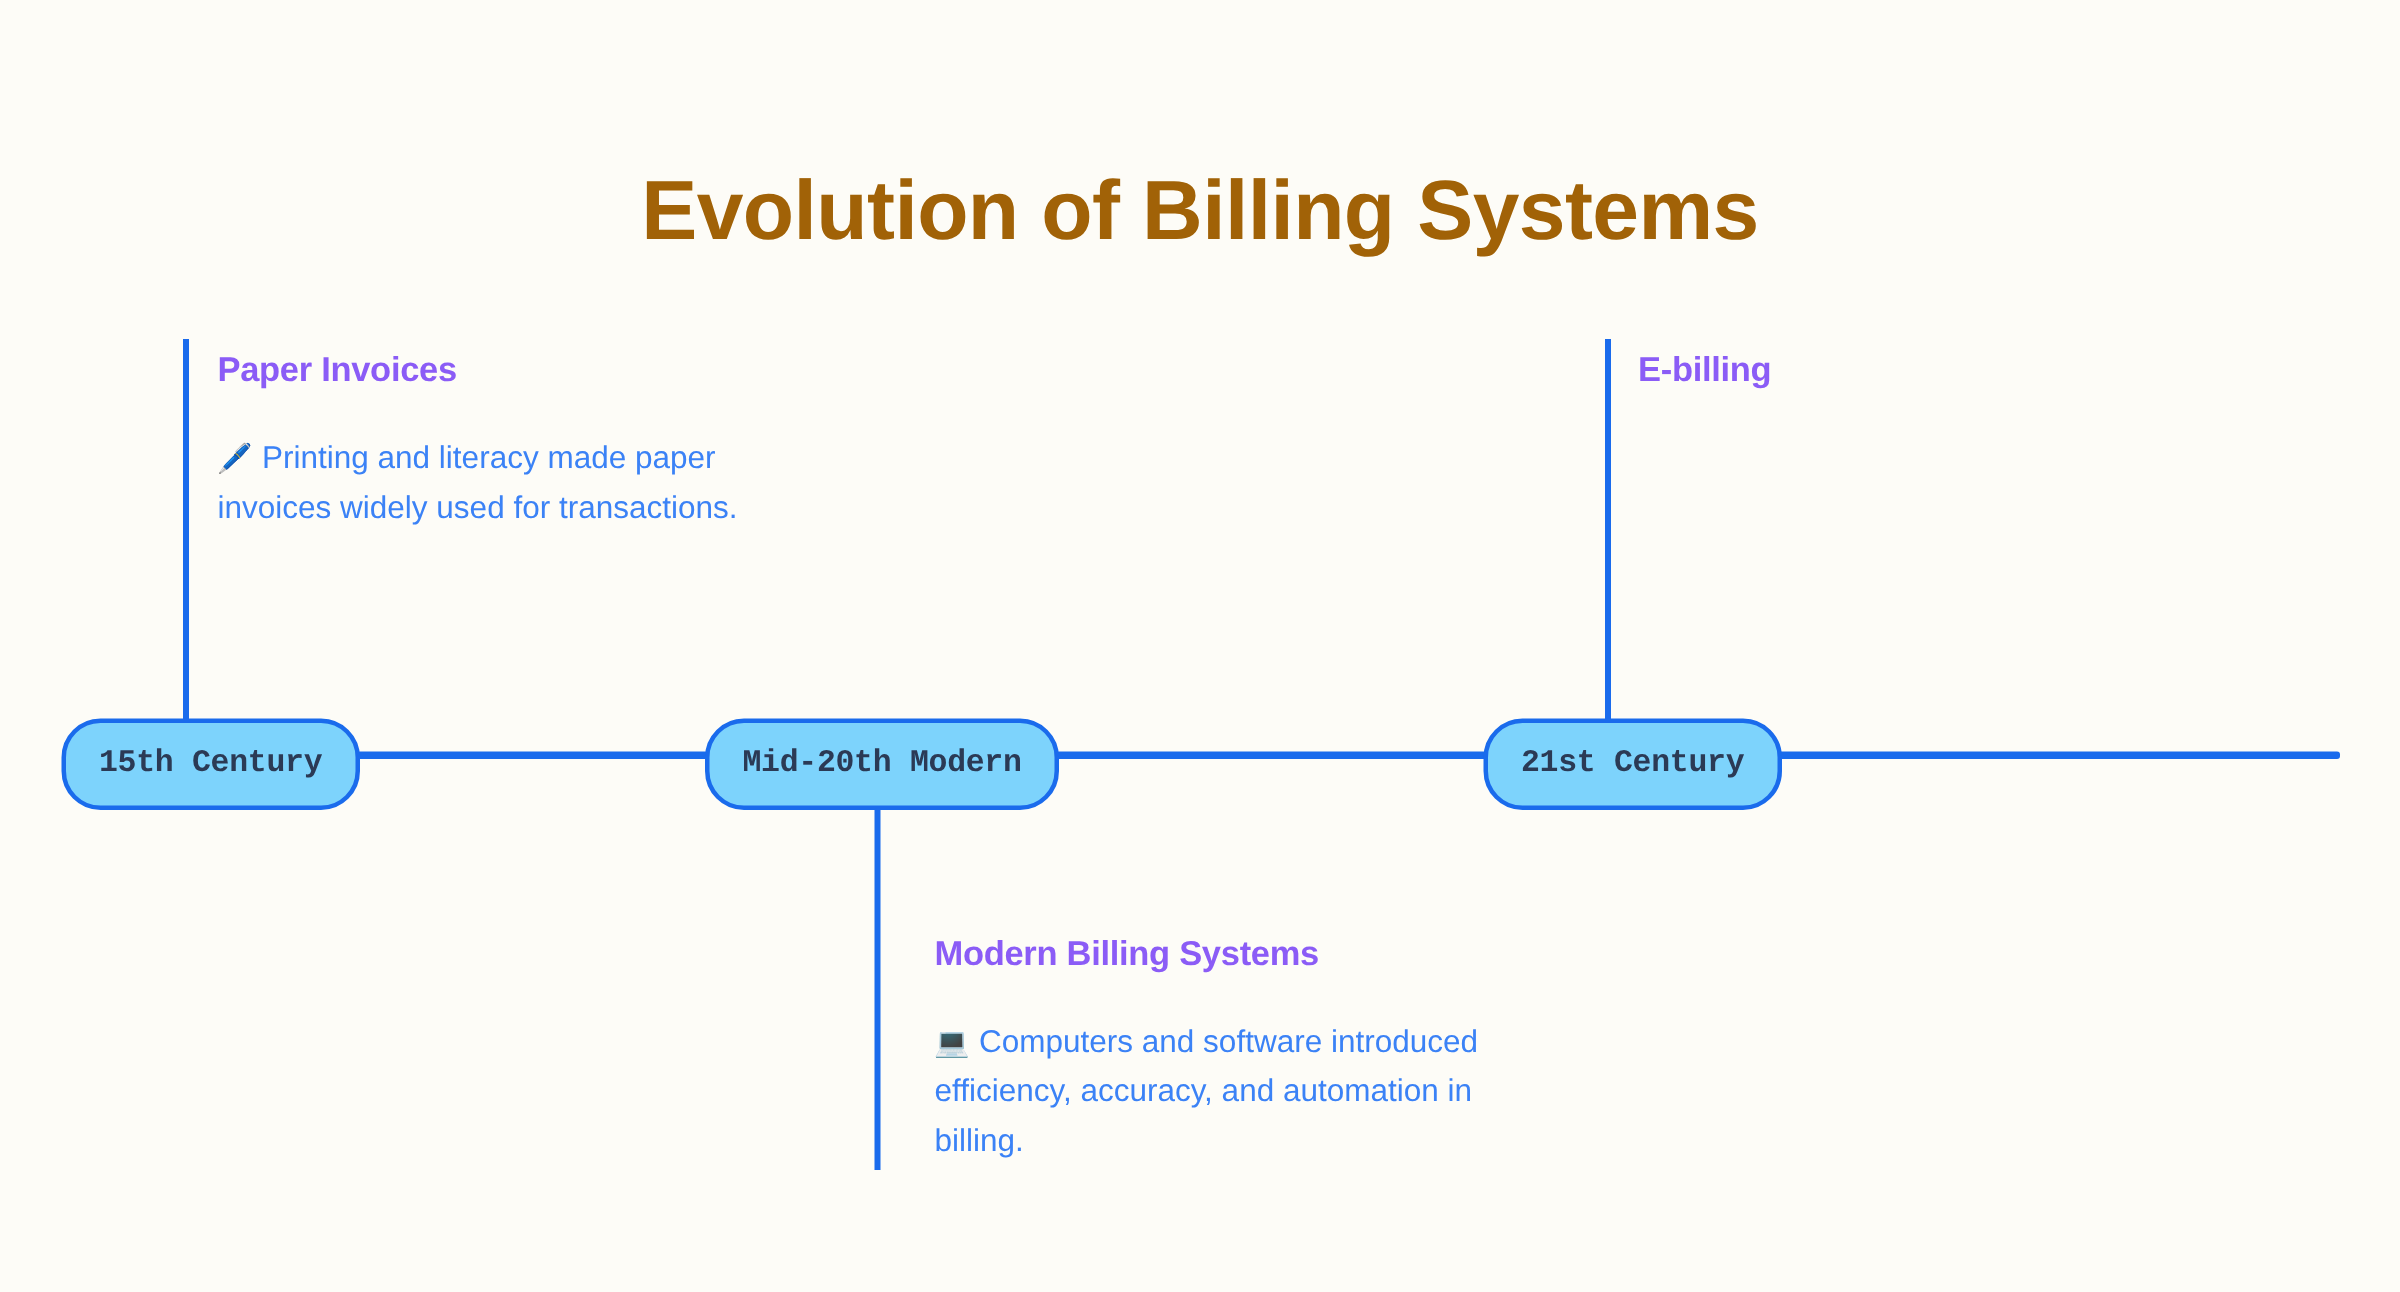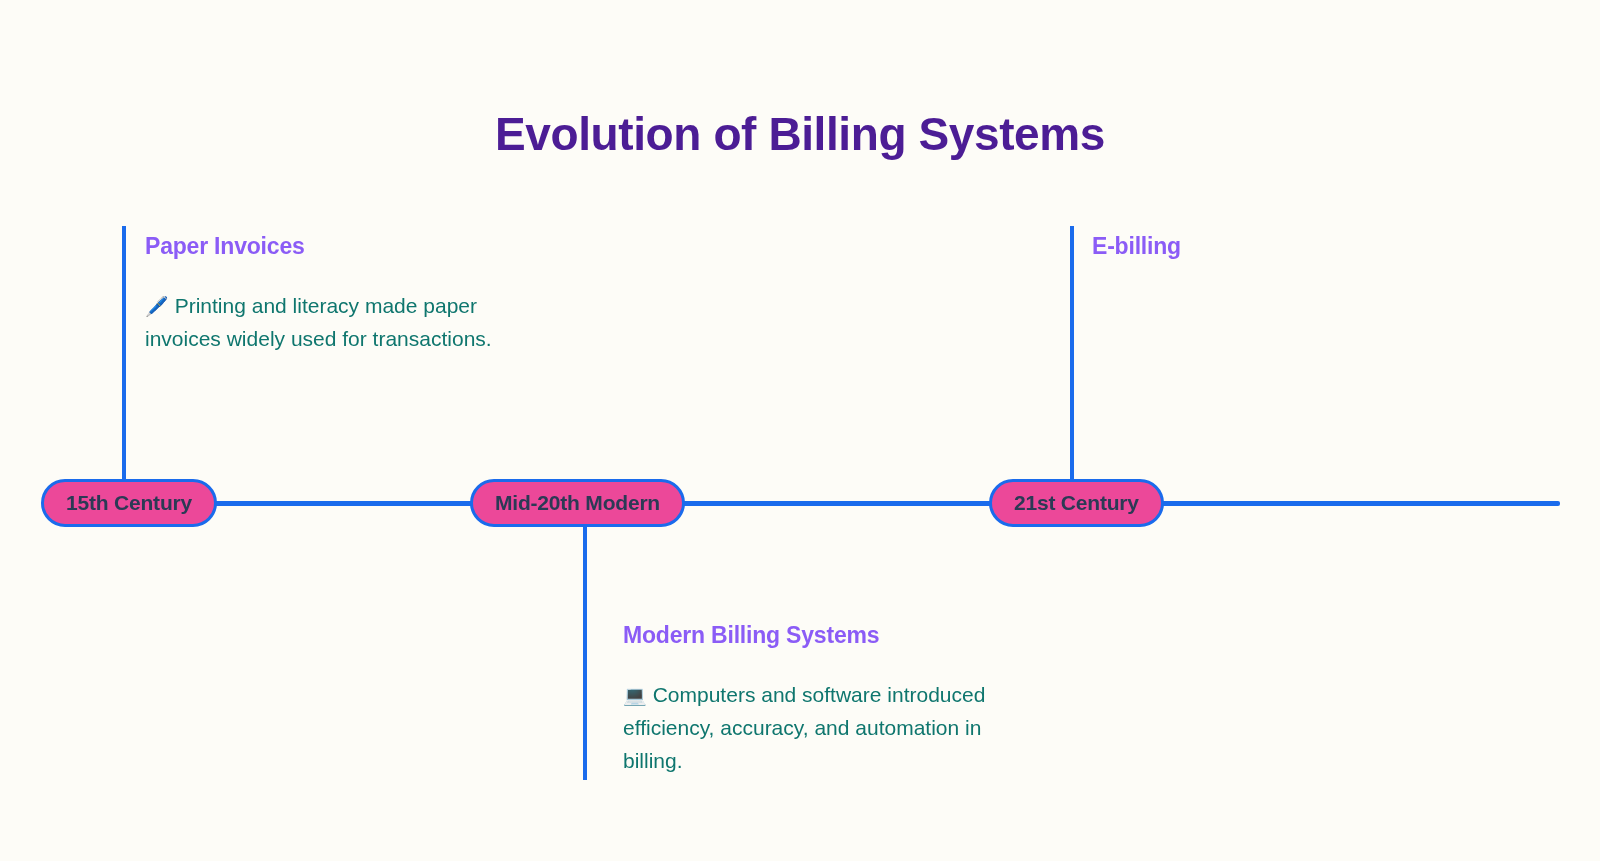--- a/index.html
+++ b/index.html
@@ -20,57 +20,58 @@
     height: 861px;
   }
 
   
   .chart-title {
     position: absolute;
     left: 0;
     top: 108px;
     width: 1600px;
     text-align: center;
-    font-size: 46px;
+    font-size: 56px;
     font-weight: bold;
     letter-spacing: -0.4px;
-    color: #4c1d95;
+    color: #a16207;
     line-height: 1.15;
   }
 
   
   .axis-line {
     position: absolute;
     left: 200px;
     top: 501px;
     width: 1360px;
     height: 5px;
     background: #1a6bec;
     border-radius: 2px;
   }
 
   
   .node {
     position: absolute;
     top: 479px;
-    height: 48px;
+    height: 61px;
     box-sizing: border-box;
     display: flex;
     align-items: center;
     justify-content: center;
     padding: 0 22px;
-    background: #ec4899;
+    background: #7dd3fc;
     border: 3px solid #1a6bec;
     border-radius: 26px;
     font-size: 21px;
     font-weight: bold;
     color: #2b3a55;
     letter-spacing: -0.2px;
     white-space: nowrap;
     z-index: 3;
+    font-family: Liberation Mono, monospace;
   }
   .node-0 { left: 41px; }
   .node-1 { left: 470px; }
   .node-2 { left: 989px; }
 
   
   .connector {
     position: absolute;
     width: 4px;
     background: #1a6bec;
@@ -89,21 +90,21 @@
     font-size: 23px;
     font-weight: bold;
     color: #8b5cf6;
     letter-spacing: -0.2px;
     margin: 0 0 28px 0;
     line-height: 1.2;
   }
   .card-desc {
     font-size: 21px;
     font-weight: normal;
-    color: #0f766e;
+    color: #3b82f6;
     line-height: 1.58;
     margin: 0;
   }
   .card-emoji {
     font-family: "DejaVu Sans", sans-serif;
     font-size: 19px;
     margin-right: 6px;
   }
 
   .card-0 { left: 145px; top: 233px; width: 350px; }

